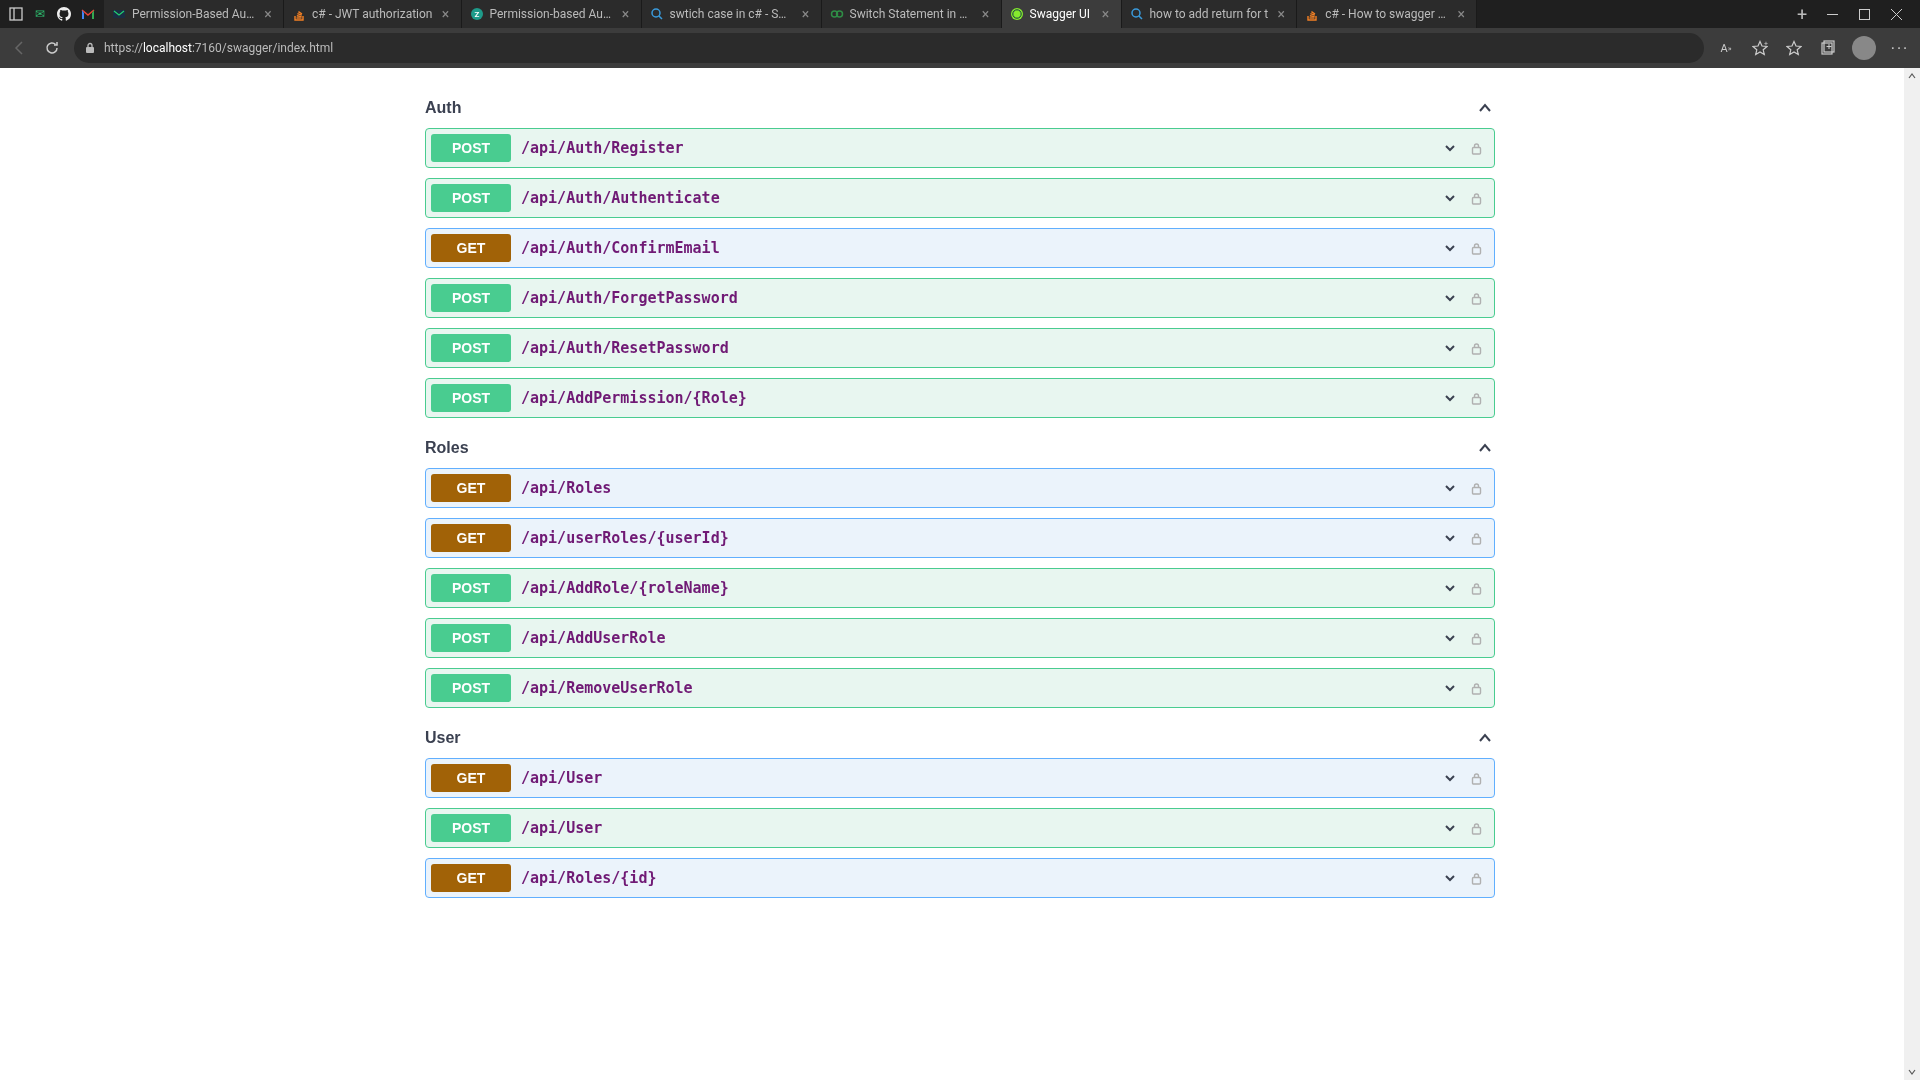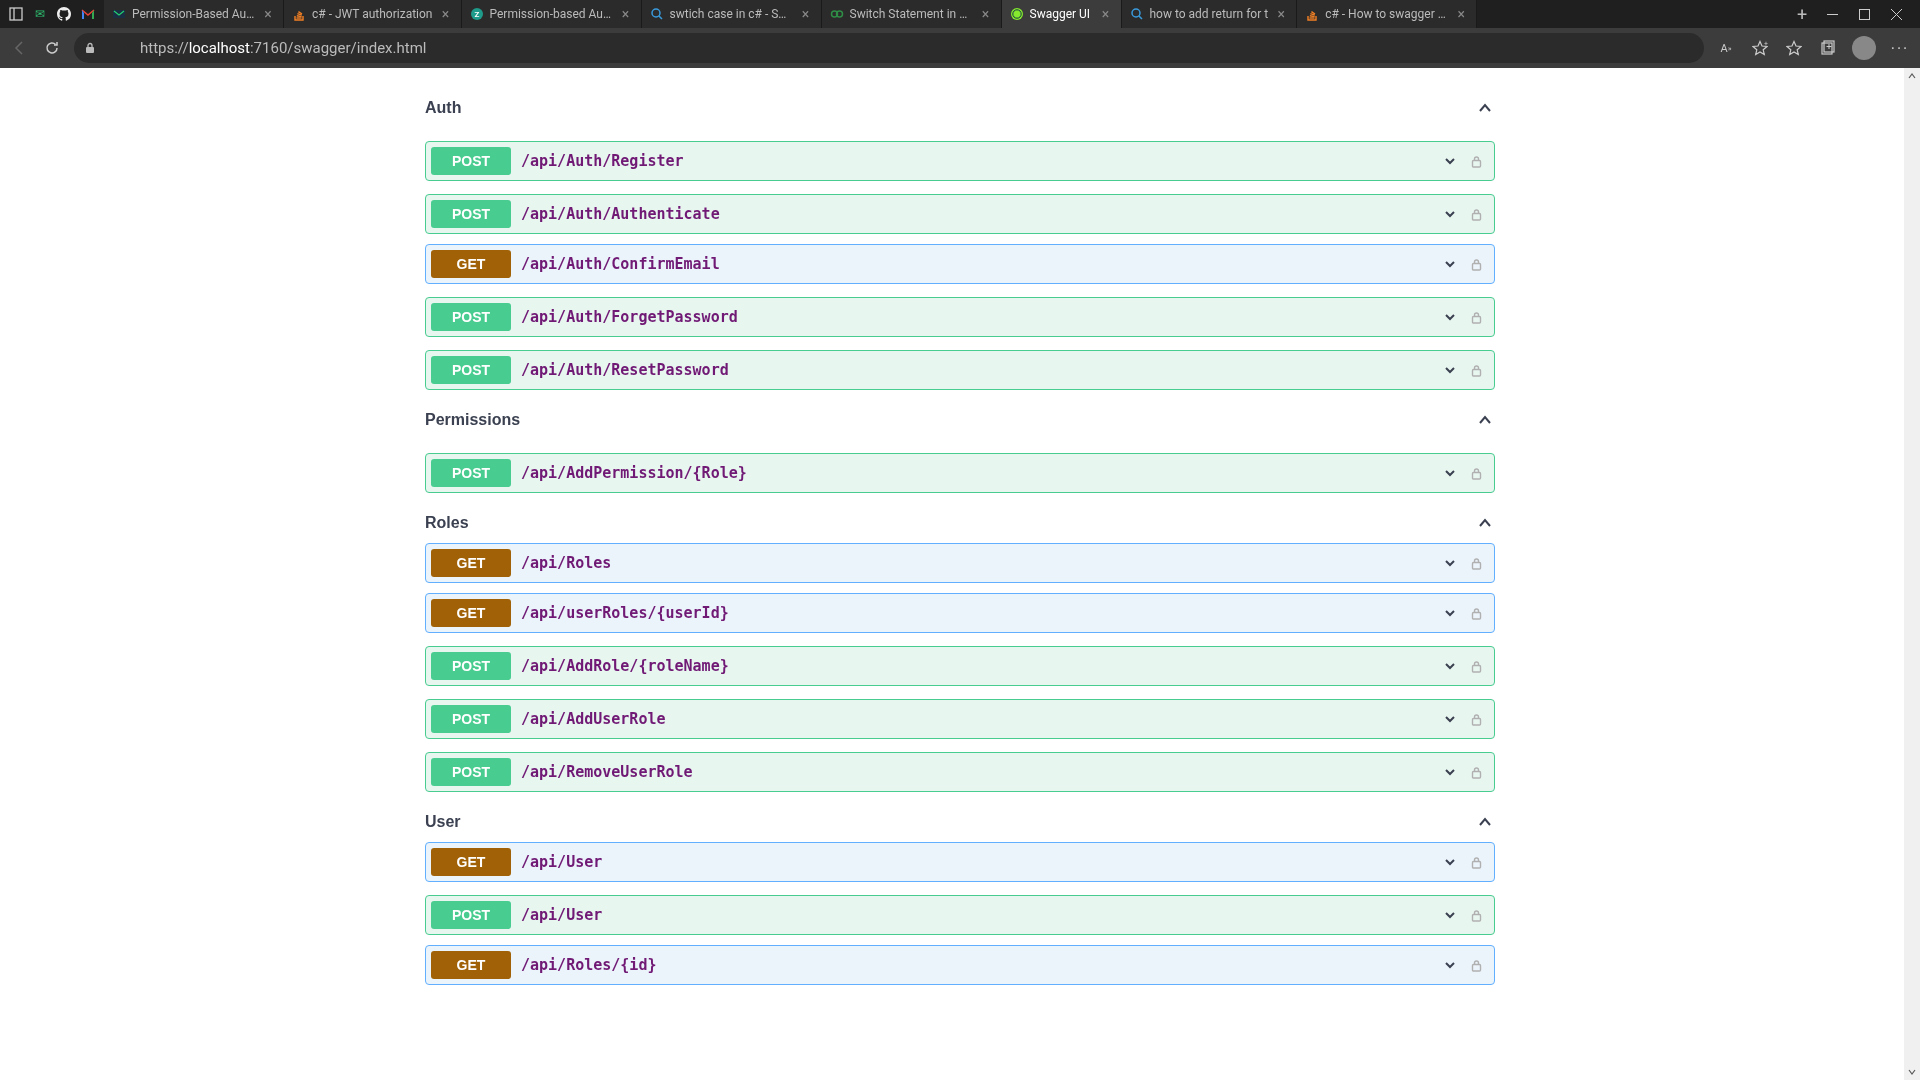--- a/index.html
+++ b/index.html
@@ -18,35 +18,35 @@
 .tab-add { width: 28px; height: 28px; color: #bbb; font-size: 18px; display: flex; align-items: center; justify-content: center; cursor: pointer; }
 .window-controls { display: flex; align-items: center; gap: 16px; margin-left: auto; padding: 0 8px; }
 .window-controls span { color: #ccc; font-size: 12px; cursor: pointer; display: inline-flex; width: 16px; justify-content: center; }
 
 
 .addressbar { height: 40px; background: #3c3c3c; display: flex; align-items: center; padding: 0 10px; gap: 12px; }
 .nav-btn { width: 20px; height: 20px; color: #ccc; display: flex; align-items: center; justify-content: center; cursor: pointer; }
 .nav-btn.disabled { color: #666; }
 .url-box { flex: 1; height: 30px; background: #2b2b2b; border-radius: 15px; display: flex; align-items: center; padding: 0 10px; gap: 8px; }
 .url-box .lock { color: #bbb; font-size: 12px; }
-.url-text { color: #bbb; font-size: 15px; margin-left: 36px; }
+.url-text { color: #bbb; font-size: 12px; }
 .url-text .host { color: #fff; }
 .addr-right { display: flex; align-items: center; gap: 14px; }
 .addr-icon { width: 20px; height: 20px; color: #ccc; display: flex; align-items: center; justify-content: center; cursor: pointer; }
 .profile { width: 24px; height: 24px; border-radius: 50%; background: #888; }
 
 
 .content { width: 100%; overflow-y: auto; height: calc(1080px - 68px); }
 .tags-container { max-width: 1070px; margin: 0 auto; padding: 20px 0; }
 .tag-section { margin-bottom: 8px; }
 .tag-header { display: flex; align-items: center; justify-content: space-between; padding: 10px 0; cursor: pointer; }
 .tag-name { font-size: 16px; font-weight: 700; color: #3b4151; font-family: sans-serif; }
 .tag-chevron { color: #3b4151; width: 20px; height: 20px; display: flex; align-items: center; justify-content: center; }
 .op { border-radius: 4px; margin-bottom: 10px; border: 1px solid; display: flex; align-items: center; padding: 5px; cursor: pointer; }
-.op.post { background: #e8f6f0; border-color: #49cc90; margin-top: 13px; }
+.op.post { background: #e8f6f0; border-color: #49cc90; }
 .op.get  { background: #ebf3fb; border-color: #61affe; }
 .method { color: #fff; font-size: 14px; font-weight: 700; padding: 6px 0; width: 80px; text-align: center; border-radius: 3px; font-family: sans-serif; }
 .op.post .method { background: #49cc90; }
 .op.get  .method { background: #a16207; }
 .path { margin-left: 10px; font-family: Consolas, monospace; font-size: 15px; font-weight: 600; color: #701a75; flex: 1; }
 .op-right { display: flex; align-items: center; gap: 10px; padding-right: 6px; }
 .op-chevron { color: #3b4151; width: 18px; display: flex; align-items: center; justify-content: center; }
 .op-lock { color: #b0b0b0; width: 14px; display: flex; align-items: center; justify-content: center; }
 
 svg { display: block; }
@@ -334,28 +334,20 @@
             <span class="op-lock">
               <svg width="13" height="13" viewBox="0 0 13 13" fill="#b0b0b0">
                 <rect x="2.5" y="5.5" width="8" height="6.5" rx="1" fill="none" stroke="#b0b0b0" stroke-width="1.4"></rect>
                 <path d="M4.5 5.5 V4 a2 2 0 0 1 4 0 V5.5" fill="none" stroke="#b0b0b0" stroke-width="1.4"></path>
               </svg>
             </span>
           </span>
         </div>
       </div>
       <div class="tag-section">
-        <div class="tag-header">
-          <span class="tag-name">Permissions</span>
-          <span class="tag-chevron">
-            <svg width="20" height="20" viewBox="0 0 20 20">
-              <path d="M5 13 L10 7 L15 13" fill="none" stroke="#3b4151" stroke-width="2"></path>
-            </svg>
-          </span>
-        </div>
         <div class="op post">
           <span class="method">POST</span>
           <span class="path">/api/AddPermission/{Role}</span>
           <span class="op-right">
             <span class="op-chevron">
               <svg width="14" height="14" viewBox="0 0 14 14">
                 <path d="M3 5 L7 9 L11 5" fill="none" stroke="#3b4151" stroke-width="2"></path>
               </svg>
             </span>
             <span class="op-lock">

